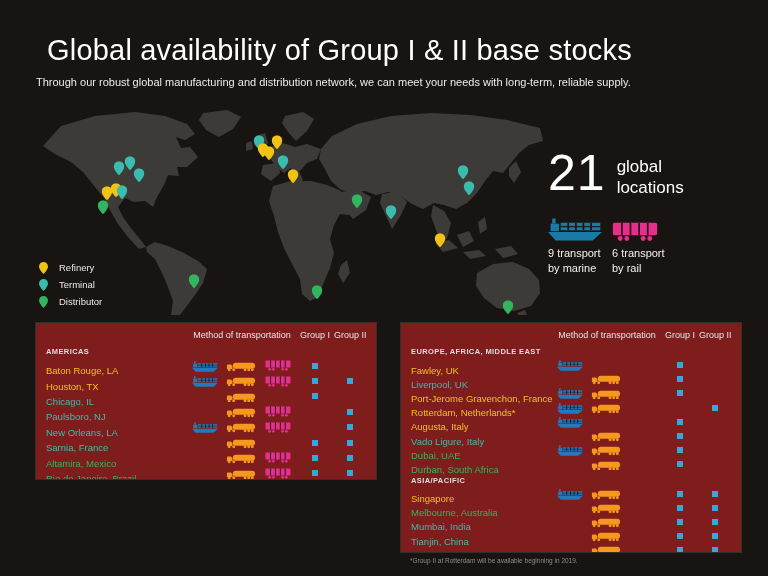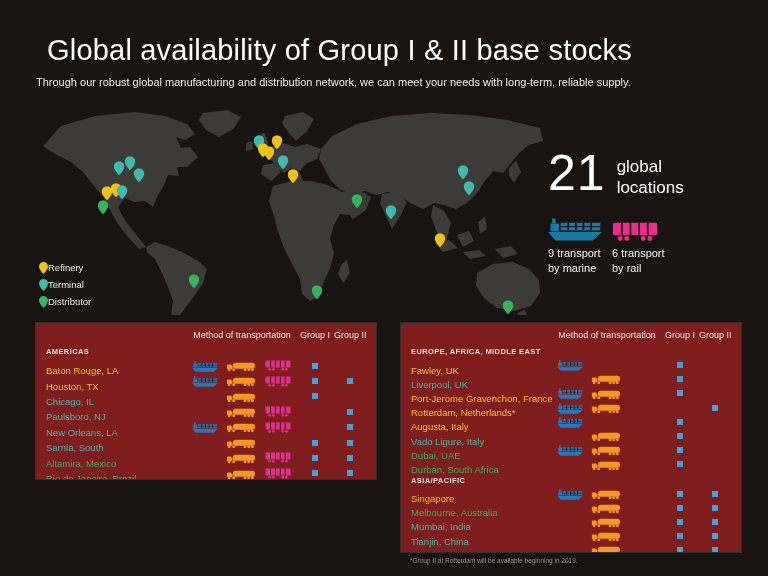--- a/index.html
+++ b/index.html
@@ -17,21 +17,21 @@
     position:absolute;left:36px;top:76px;margin:0;
     color:#ececec;font-size:11px;font-weight:400;
   }
   
   .map{position:absolute;left:35px;top:110px;width:510px;height:205px;}
   .map-svg{position:absolute;left:0;top:0;}
   .map-svg polygon{fill:#3d3b38;}
   #pins{position:absolute;left:0;top:0;width:100%;height:100%;}
   .pin{position:absolute;transform:translate(-50%,-55%);line-height:0;}
   .legend{position:absolute;left:4px;top:149px;}
-  .lg-row{display:flex;align-items:center;height:17px;}
+  .lg-row{display:flex;align-items:center;gap:11px;height:17px;}
   .lg-lab{color:#e8e8e8;font-size:9.5px;}
   
   .stats{position:absolute;left:548px;top:150px;width:200px;}
   .count-row{display:flex;align-items:flex-start;}
   .big-num{color:#ffffff;font-size:50px;font-weight:200;line-height:.95;letter-spacing:1px;}
   .count-label{margin-left:11px;padding-top:7px;color:#ffffff;font-size:17px;font-weight:300;line-height:1.22;}
   .count-label span{display:block;}
   .transport-row{display:flex;margin-top:16px;}
   .tr-col{display:flex;flex-direction:column;}
   .tr-col:nth-child(1){width:64px;}
@@ -460,21 +460,21 @@
               <circle cx="46" cy="20" r="3"></circle>
             </g>
           </svg>
         </div>
         <div class="t-g"></div>
         <div class="t-g">
           <span class="gsq" style="background:#38a5dc"></span>
         </div>
       </div>
       <div class="t-row">
-        <div class="t-city" style="color:#3cbcae">Sarnia, South</div>
+        <div class="t-city" style="color:#3cbcae">Sarnia, France</div>
         <div class="t-ic"></div>
         <div class="t-ic">
           <svg width="30" viewBox="0 0 66 26">
             <path d="M2 20 L2 12 Q2 10 4 10 L11 10 L14 14 L14 20 Z" fill="#f6981e"></path>
             <rect x="15" y="6" width="49" height="13" rx="6.5" fill="#f6981e"></rect>
             <g fill="#f6981e">
               <circle cx="7" cy="21.5" r="3.2"></circle>
               <circle cx="17" cy="21.5" r="3.2"></circle>
               <circle cx="42" cy="21.5" r="3.2"></circle>
               <circle cx="50" cy="21.5" r="3.2"></circle>

